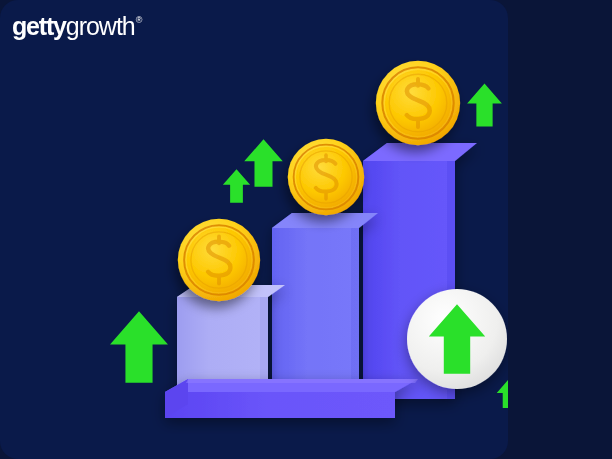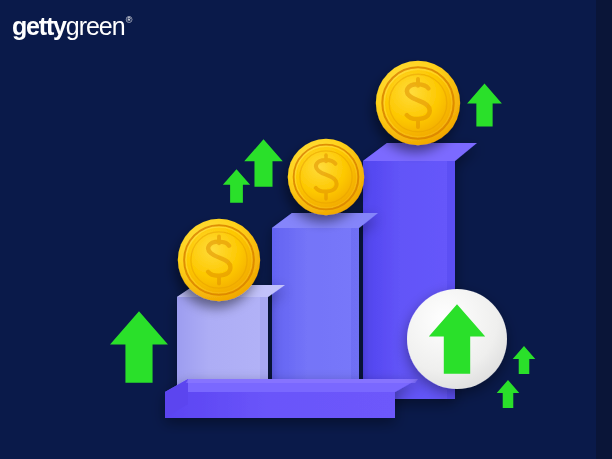--- a/index.html
+++ b/index.html
@@ -1,18 +1,18 @@
 <!DOCTYPE html>
 <html><head>
 <meta charset="utf-8">
 <style>
   html,body{margin:0;padding:0;background:#0a1538;}
   body{width:612px;height:459px;overflow:hidden;font-family:"Liberation Sans",sans-serif;}
 
-  #stage{position:relative;width:596px;height:459px;background:#0a1a4a;overflow:hidden;}
+  #stage{position:relative;width:508px;height:459px;background:#0a1a4a;overflow:hidden;border-radius:18px;}
 
   
   #watermark{position:absolute;left:12px;top:14px;z-index:60;
     display:flex;align-items:flex-start;color:#ffffff;line-height:1;}
   #watermark .wm-bold{font-weight:bold;font-size:25px;letter-spacing:-1.2px;}
   #watermark .wm-light{font-weight:300;font-size:25px;letter-spacing:-1.0px;}
   #watermark .wm-reg{font-size:9px;margin-top:2px;margin-left:1px;}
 
   
   .layer{position:absolute;left:0;top:0;width:612px;height:459px;}
@@ -20,21 +20,21 @@
   .hidden-label{position:absolute;width:1px;height:1px;overflow:hidden;
     clip:rect(0 0 0 0);white-space:nowrap;}
 </style>
 </head>
 <body>
 
 <div id="stage">
 
   <div id="watermark">
     <span class="wm-bold">getty</span>
-    <span class="wm-light">green</span>
+    <span class="wm-light">growth</span>
     <span class="wm-reg">®</span>
   </div>
 
   <svg class="layer" viewBox="0 0 612 459">
     <defs>
 
       <linearGradient id="g-bar1-face" x1="0" y1="0" x2="1" y2="0">
         <stop offset="0%" stop-color="#9d9df0"></stop>
         <stop offset="35%" stop-color="#adadf5"></stop>
         <stop offset="100%" stop-color="#b2b2f7"></stop>

